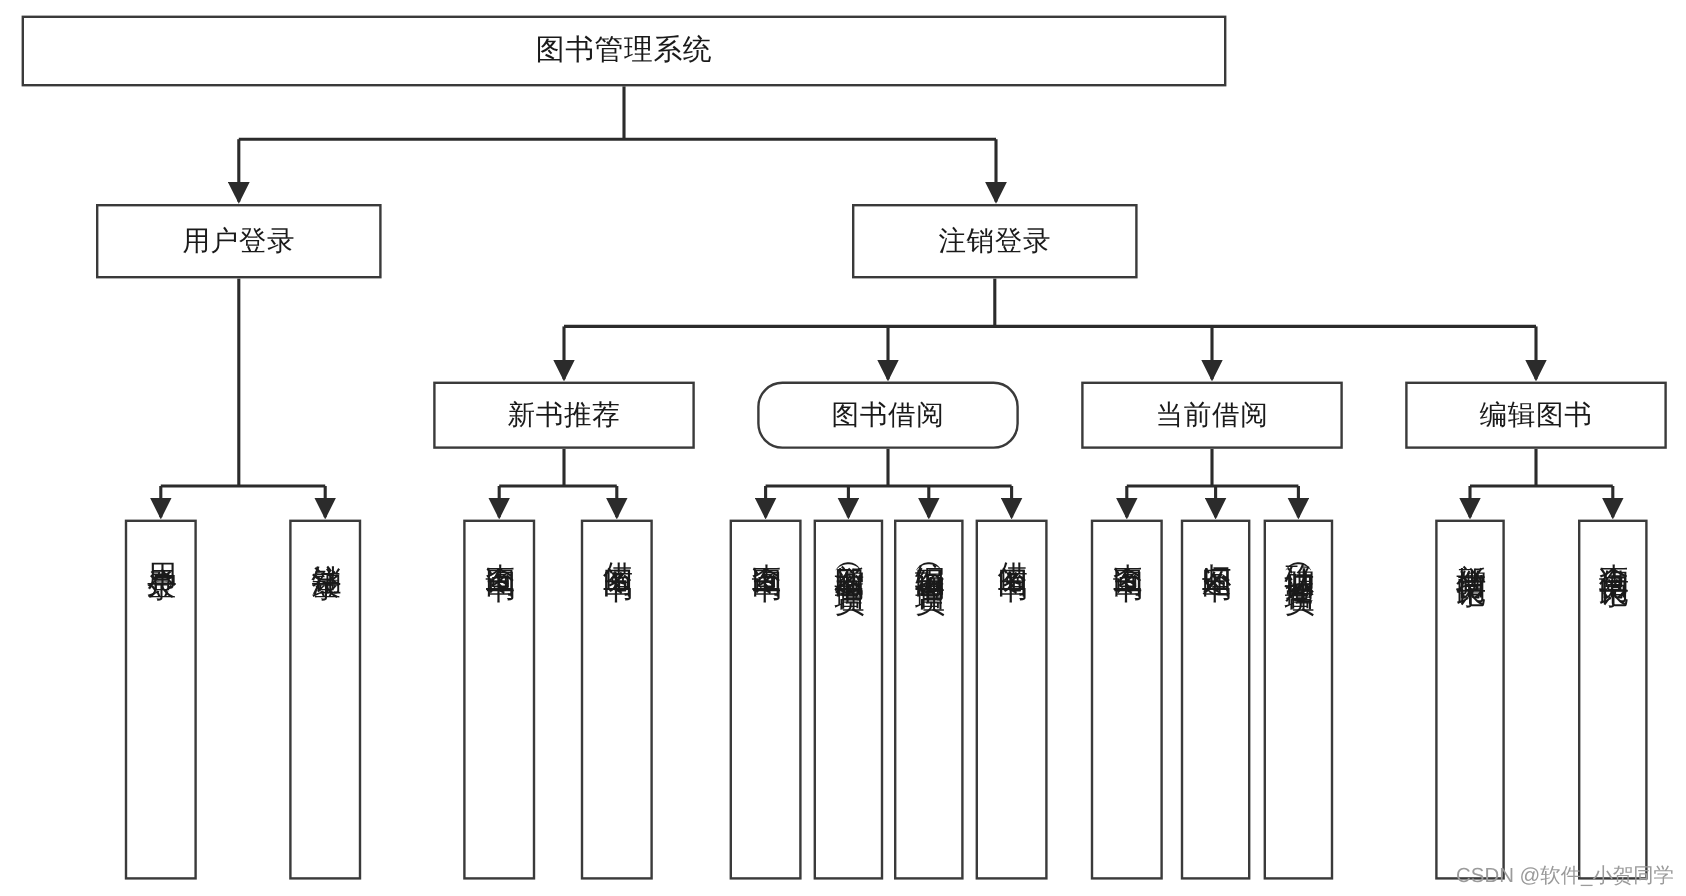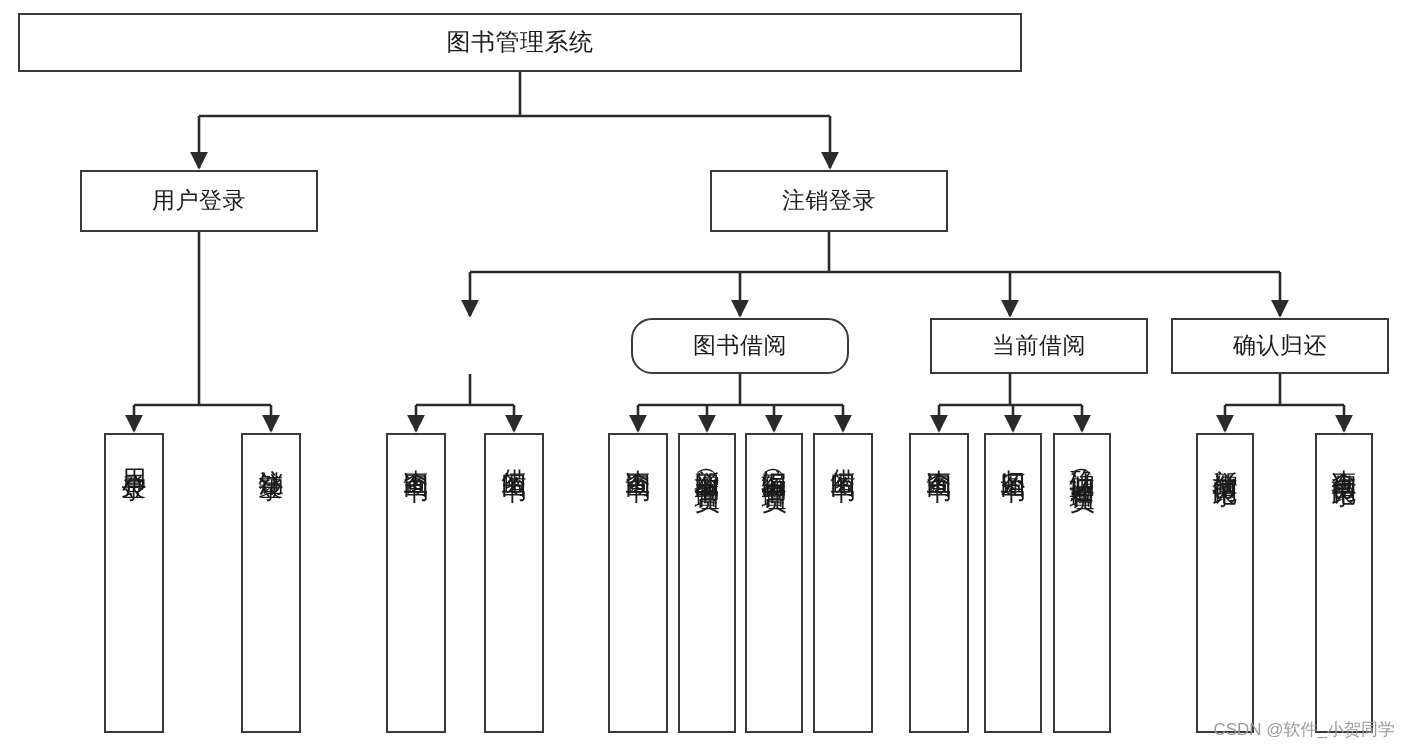--- a/index.html
+++ b/index.html
@@ -134,28 +134,31 @@
     <span class="node-label">图书管理系统</span>
   </div>
 
   <div class="node horizontal" style="left:80px; top:170px; width:238px; height:62px;">
     <span class="node-label">用户登录</span>
   </div>
   <div class="node horizontal" style="left:710px; top:170px; width:238px; height:62px;">
     <span class="node-label">注销登录</span>
   </div>
 
+  <div class="node horizontal" style="left:361px; top:318px; width:218px; height:56px;">
+    <span class="node-label">新书推荐</span>
+  </div>
   <div class="node horizontal" style="left:631px; top:318px; width:218px; height:56px;border-radius:21px;">
     <span class="node-label">图书借阅</span>
   </div>
-  <div class="node horizontal" style="left:901px; top:318px; width:218px; height:56px;margin-left:29px;">
+  <div class="node horizontal" style="left:901px; top:318px; width:218px; height:56px;">
     <span class="node-label">当前借阅</span>
   </div>
   <div class="node horizontal" style="left:1171px; top:318px; width:218px; height:56px;">
-    <span class="node-label">确认归还</span>
+    <span class="node-label">编辑图书</span>
   </div>
 
   <div class="node vertical" style="left:104px; top:433px; width:60px; height:300px;">
     <span class="node-label">用户登录</span>
   </div>
   <div class="node vertical" style="left:241px; top:433px; width:60px; height:300px;">
     <span class="node-label">注销登录</span>
   </div>
 
   <div class="node vertical" style="left:386px; top:433px; width:60px; height:300px;">

